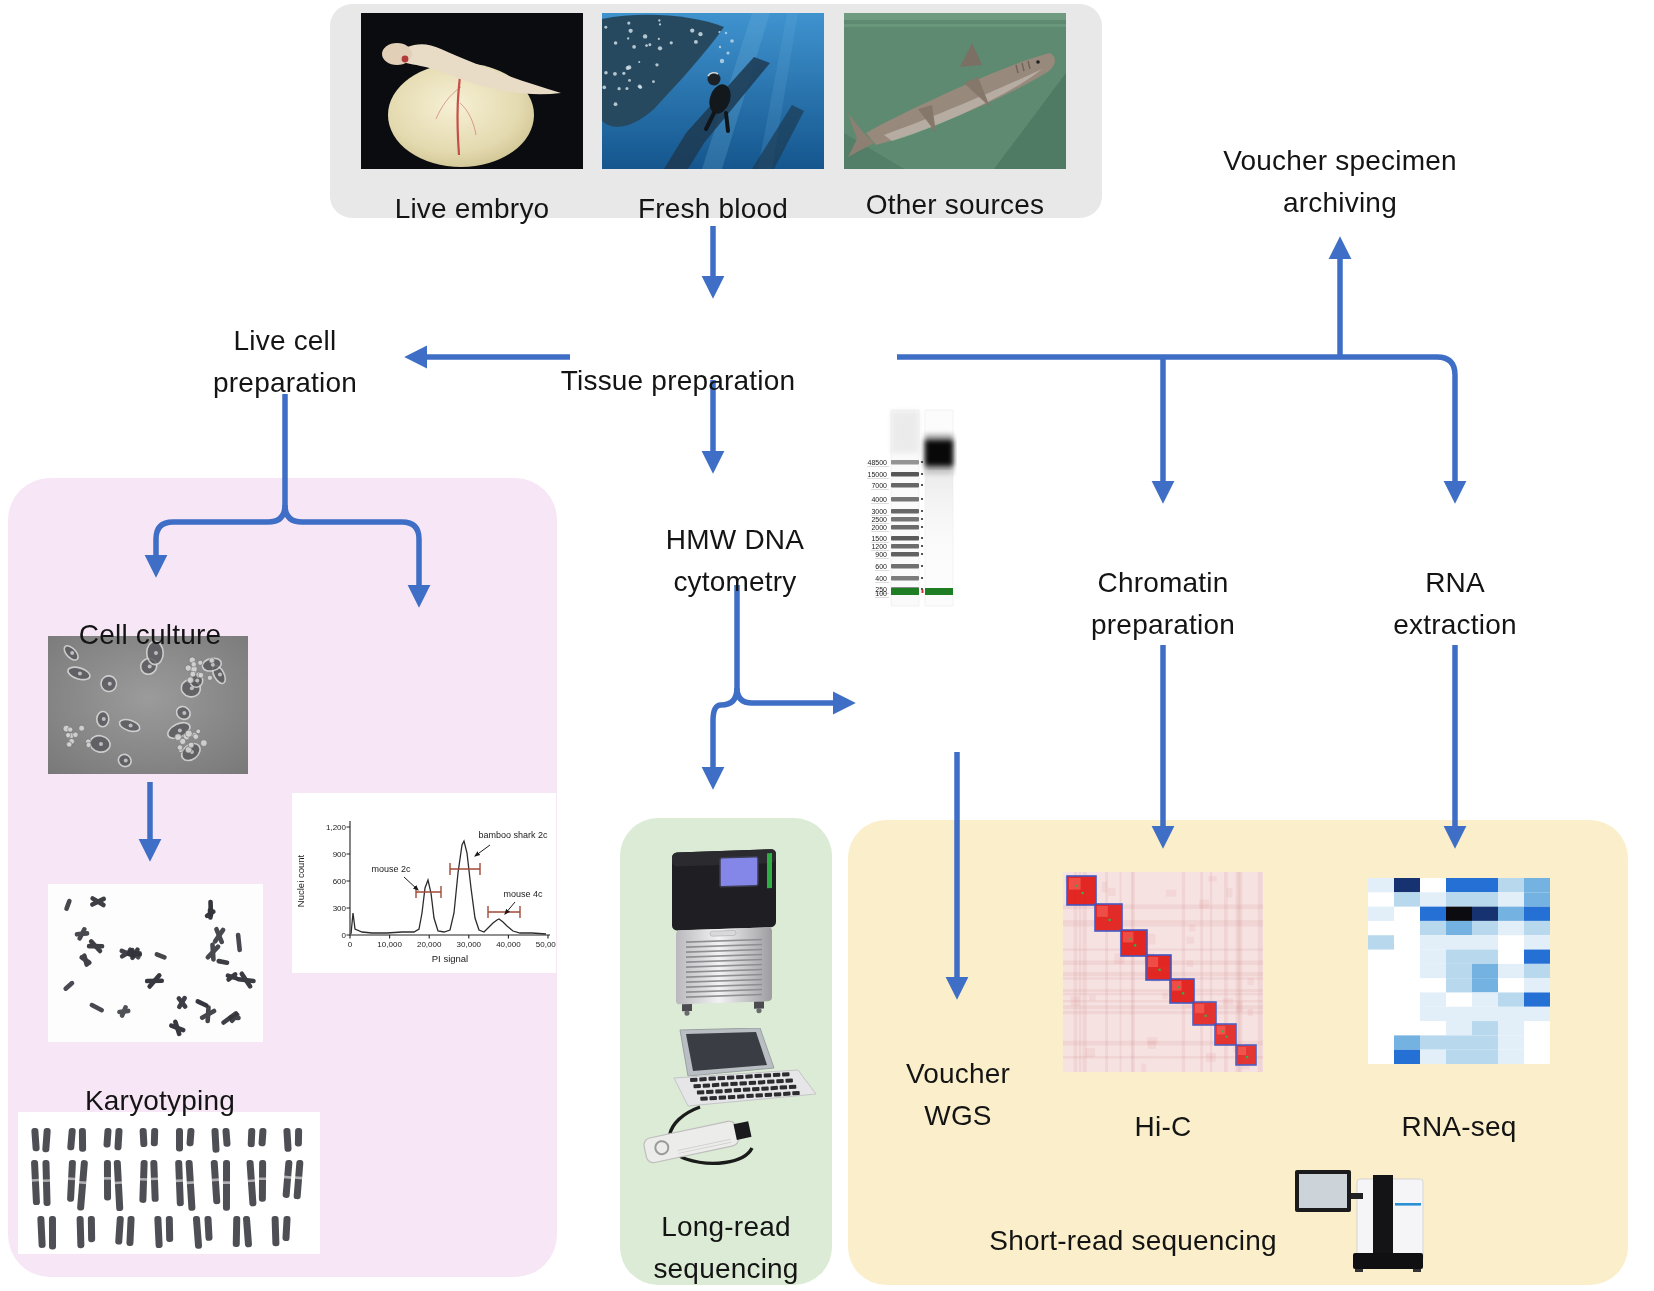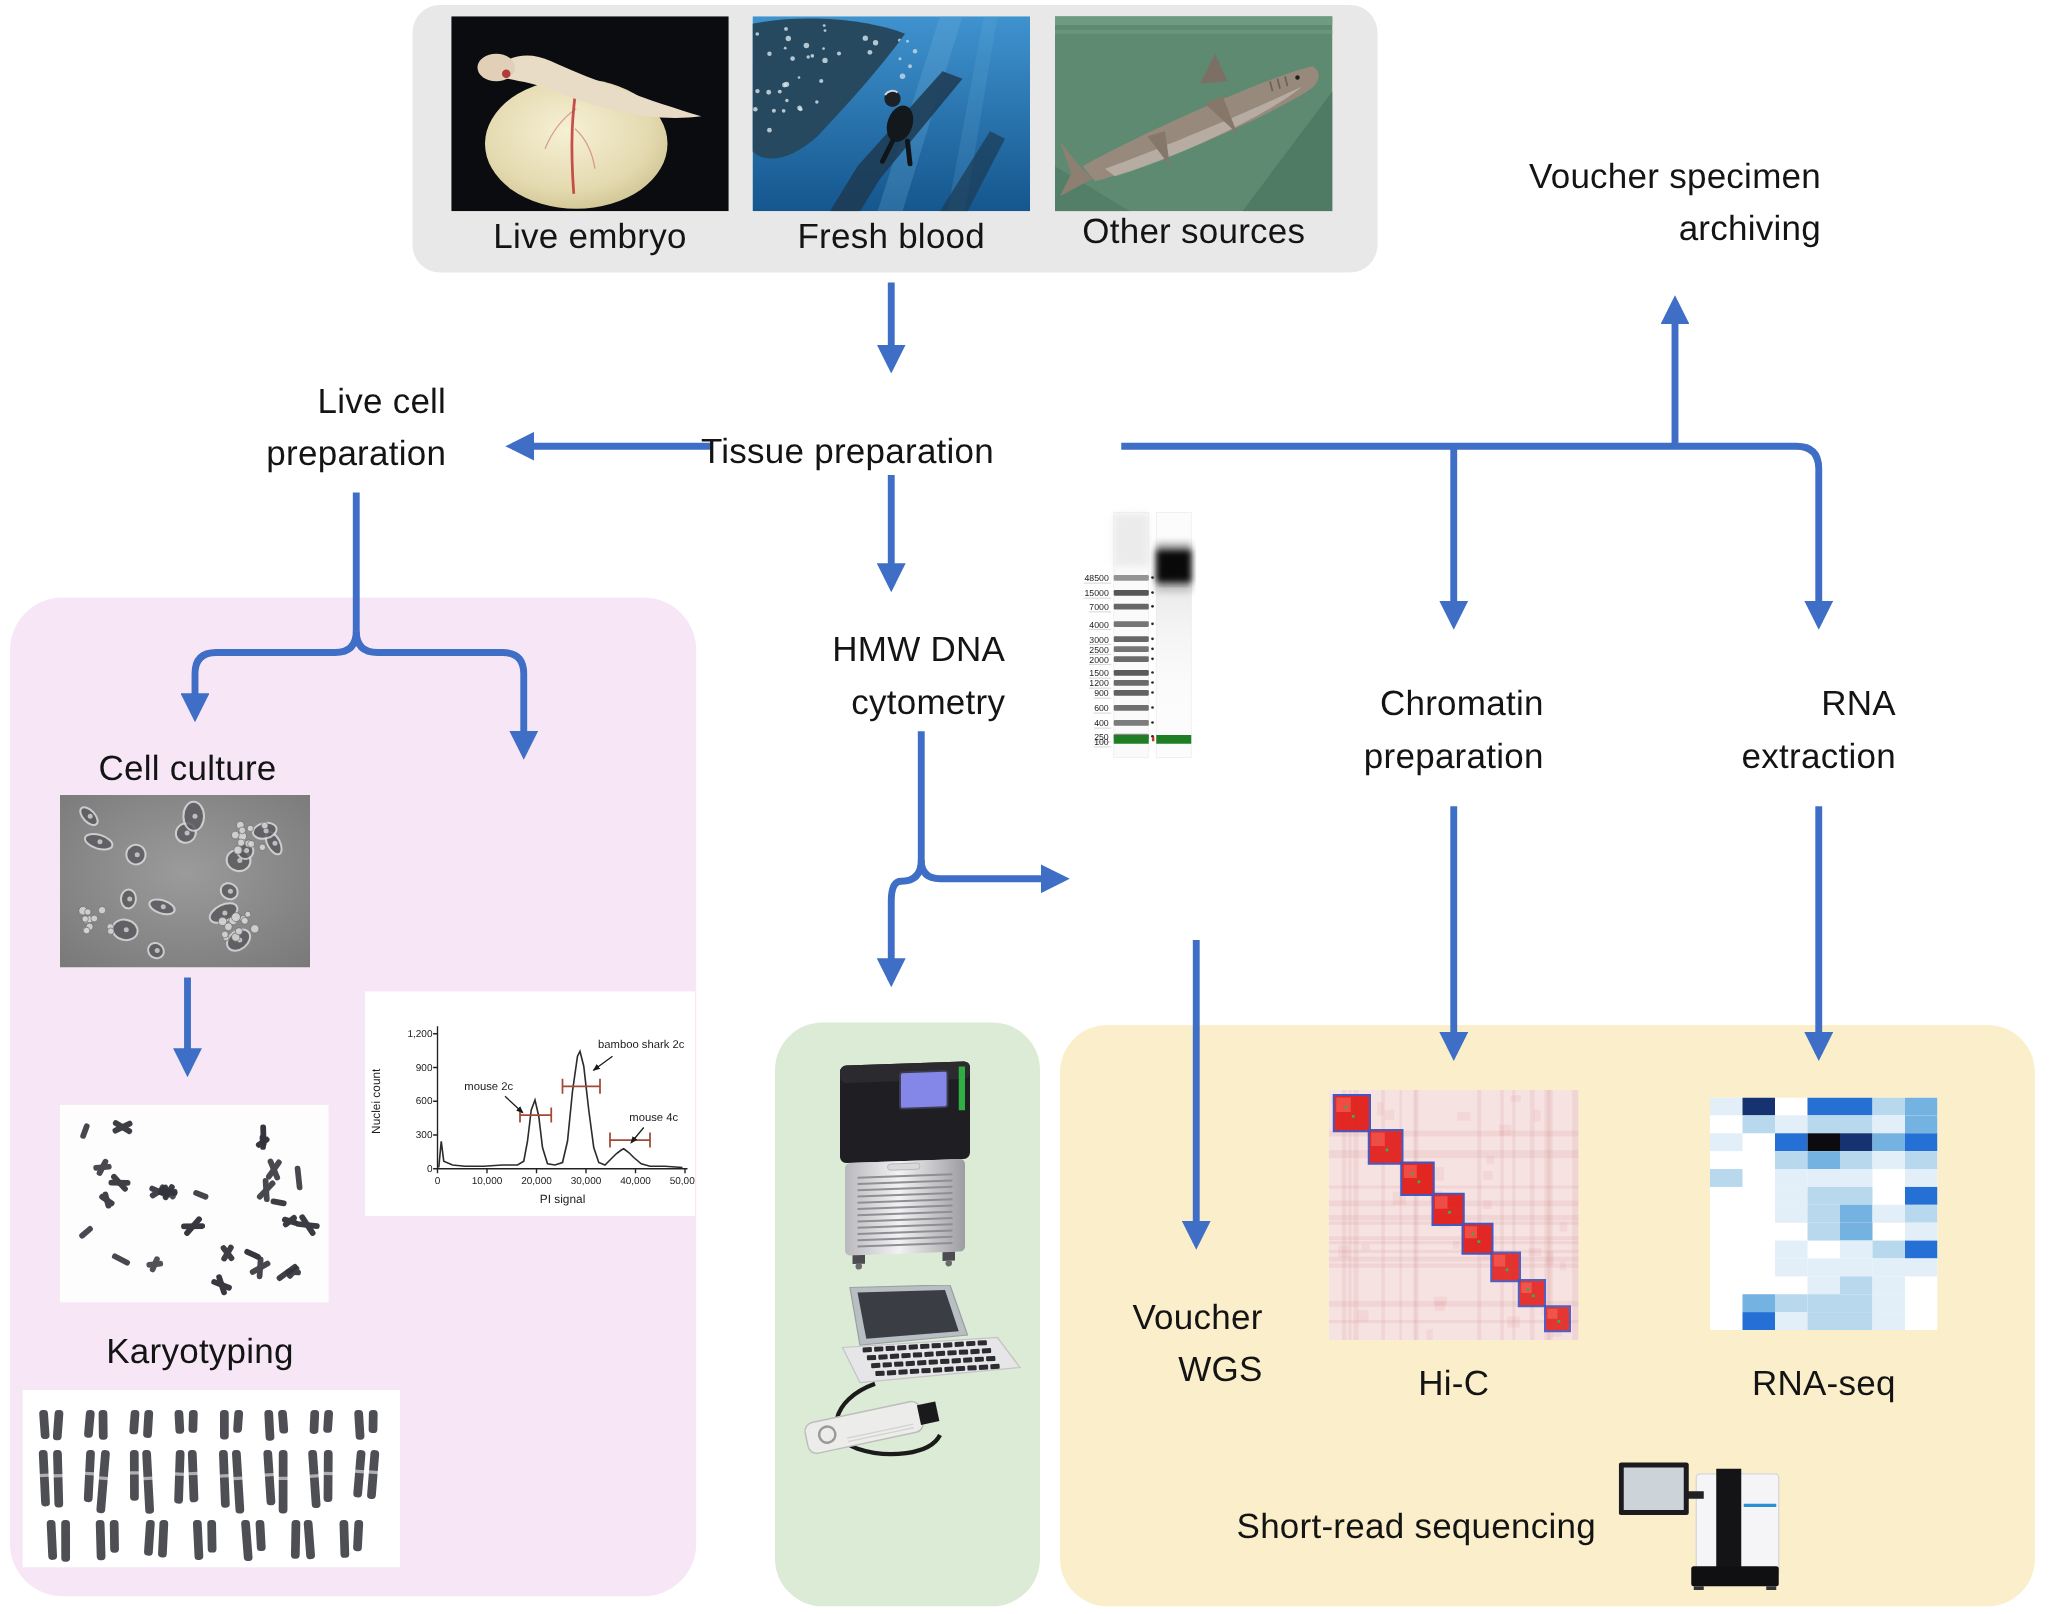--- a/index.html
+++ b/index.html
@@ -3,22 +3,22 @@
 <meta charset="utf-8">
 <style>
   html,body{margin:0;padding:0;background:#ffffff;}
   .canvas{position:relative;width:1654px;height:1291px;background:#ffffff;overflow:hidden;
           font-family:"Liberation Sans",sans-serif;color:#161616;}
   .panel{position:absolute;}
   .panel.gray{left:330px;top:4px;width:772px;height:214px;background:#e8e8e8;border-radius:22px;}
   .panel.pink{left:8px;top:478px;width:549px;height:799px;background:#f7e7f6;border-radius:42px;}
   .panel.green{left:620px;top:818px;width:212px;height:467px;background:#dcebd5;border-radius:38px;}
   .panel.yellow{left:848px;top:820px;width:780px;height:465px;background:#faefca;border-radius:38px;}
-  .lbl{position:absolute;transform:translateX(-50%);text-align:right;
-       font-size:28px;line-height:1.5;letter-spacing:.2px;white-space:pre-line;z-index:3;color:#141414;}
+  .lbl{position:absolute;transform:translateX(-50%);text-align:center;
+       font-size:28px;line-height:1.5;letter-spacing:.2px;white-space:pre-line;z-index:3;color:#141414;margin-top:20px;}
   .art{position:absolute;z-index:2;display:block;}
   svg.connectors{position:absolute;left:0;top:0;z-index:1;}
   .plot-txt{font-family:"Liberation Sans",sans-serif;fill:#1a1a1a;}
 </style>
 </head>
 <body>
 
 <div class="canvas">
 
   <div class="panel gray"></div>
@@ -163,20 +163,22 @@
   <div class="lbl" style="left:1163px;top:542px">Chromatin
 preparation</div>
   <div class="lbl" style="left:1455px;top:542px">RNA
 extraction</div>
   <div class="lbl" style="left:150px;top:594px">Cell culture</div>
   <div class="lbl" style="left:160px;top:1060px">Karyotyping</div>
   <div class="lbl" style="left:958px;top:1033px">Voucher
 WGS</div>
   <div class="lbl" style="left:1163px;top:1086px">Hi-C</div>
   <div class="lbl" style="left:1459px;top:1086px">RNA-seq</div>
+  <div class="lbl" style="left:726px;top:1186px">Long-read
+sequencing</div>
   <div class="lbl" style="left:1133px;top:1200px">Short-read sequencing</div>
 
   <svg class="art" style="left:845px;top:398px" width="112" height="215" viewBox="0 0 112 215">
     <defs>
       <filter id="gblur" x="-40%" y="-40%" width="180%" height="180%">
           <feGaussianBlur stdDeviation="2.4"></feGaussianBlur>
         </filter>
       <linearGradient id="fadeV" x1="0" y1="0" x2="0" y2="1">
         <stop offset="0%" stop-color="#d9d9d9"></stop>
           <stop offset="100%" stop-color="#ffffff" stop-opacity="0"></stop>

